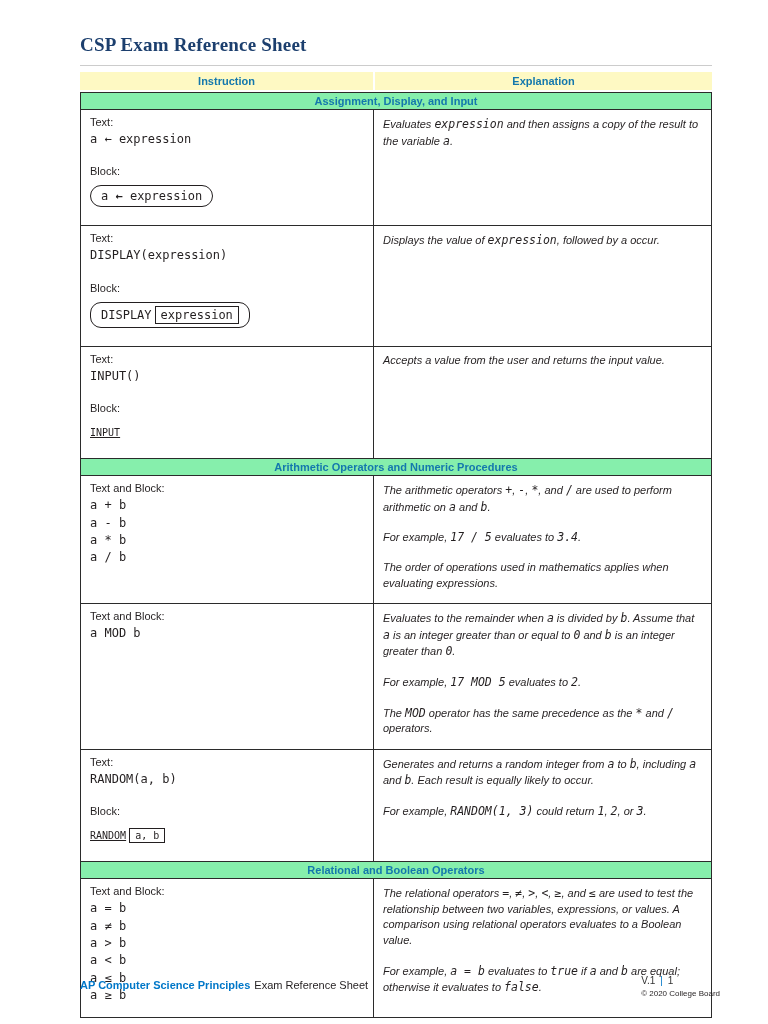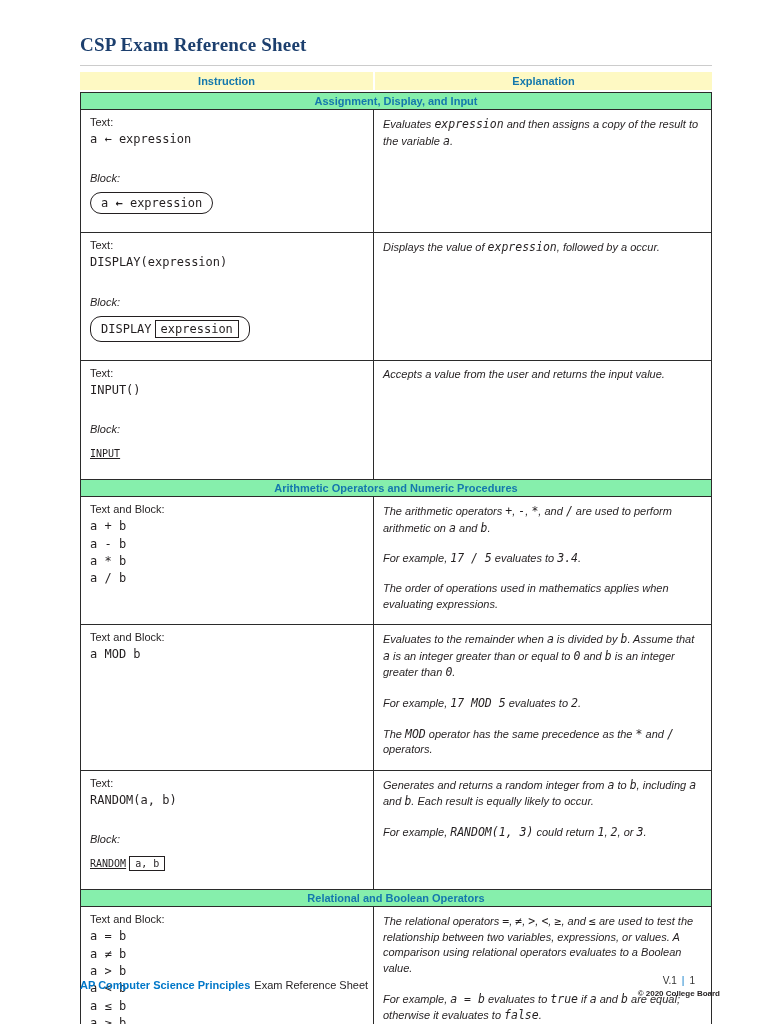--- a/index.html
+++ b/index.html
@@ -37,21 +37,21 @@
     font-size:11px; text-align:center; padding:2px 0;
     border-bottom:1px solid #2b2b2b;
   }
   .t-row { display:flex; border-bottom:1px solid #2b2b2b; }
   .t-row:last-child { border-bottom:none; }
   .cell { padding:6px 9px 12px; }
   .cell-instruction { width:293px; border-right:1px solid #2b2b2b; }
   .cell-explanation { flex:1; }
 
   .cell-label { font-size:11px; margin-bottom:3px; }
-  .cell-label.mt { margin-top:24px;font-style:italic; }
+  .cell-label.mt { margin-top:17px; }
   .code-line {
     font-family:"DejaVu Sans Mono", monospace;
     font-size:12px; line-height:1.45;
   }
   .block-line { margin:8px 0 6px; }
   .block-outer {
     display:inline-block; border:1.5px solid #231f20; border-radius:11px;
     padding:3px 10px;
     font-family:"DejaVu Sans Mono", monospace; font-size:12px;
   }
@@ -68,24 +68,24 @@
   .exp-p { font-size:11px; line-height:1.42; margin:0 0 14px;font-style:italic; }
   .exp-p:last-child { margin-bottom:0; }
   .code-inline { font-family:"DejaVu Sans Mono", monospace; font-size:11.5px; }
 
   .footer {
     position:absolute; left:80px; right:48px; bottom:26px;
     display:flex; justify-content:space-between; align-items:flex-start;
   }
   .brand { color:#0077c8; font-weight:bold; font-size:11px; }
   .doc-name { font-size:11px; color:#231f20; margin-left:4px; }
-  .footer-right { text-align:center; }
+  .footer-right { text-align:left; }
   .ver-line { font-size:10px; color:#333333; }
   .sep { color:#0077c8; margin:0 5px; }
-  .copyright { font-size:8px; color:#231f20; margin-top:3px;font-weight:bold; }
+  .copyright { font-size:8px; color:#231f20; margin-top:3px; }
 </style>
 </head>
 <body>
 
 <div class="page">
   <h1 class="doc-title">CSP Exam Reference Sheet</h1>
   <div class="title-rule"></div>
 
   <div class="ref-table">
     <div class="col-headers">

